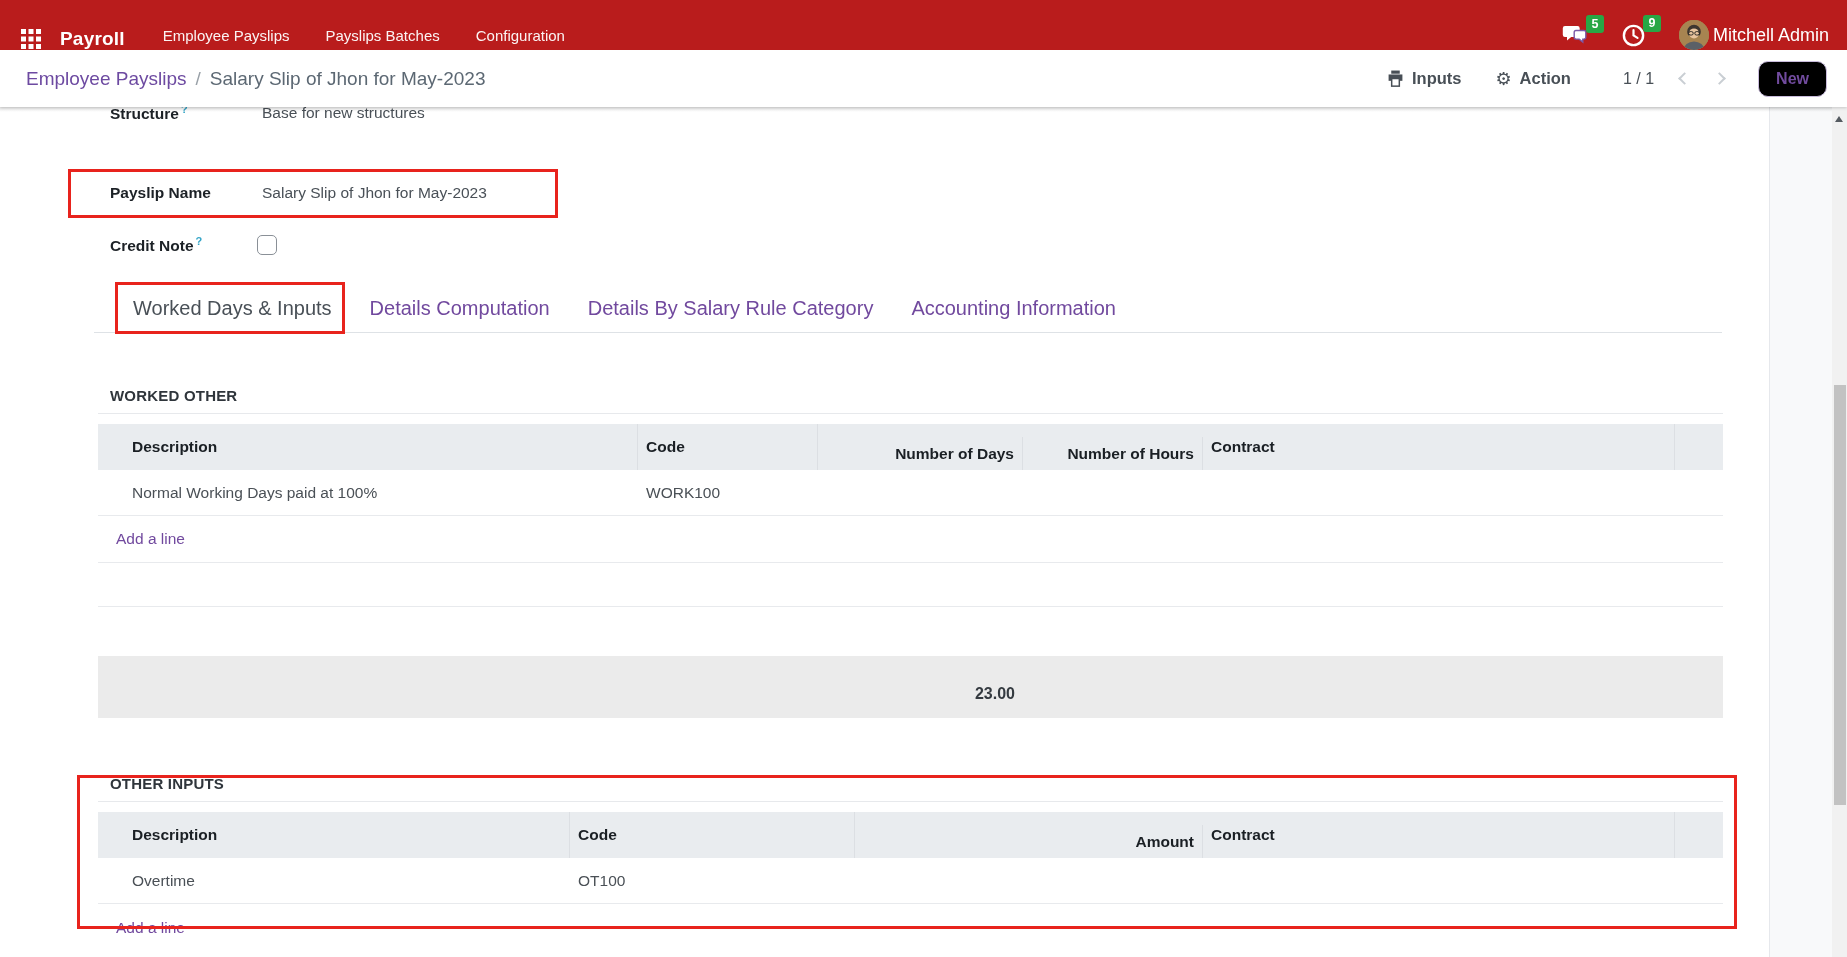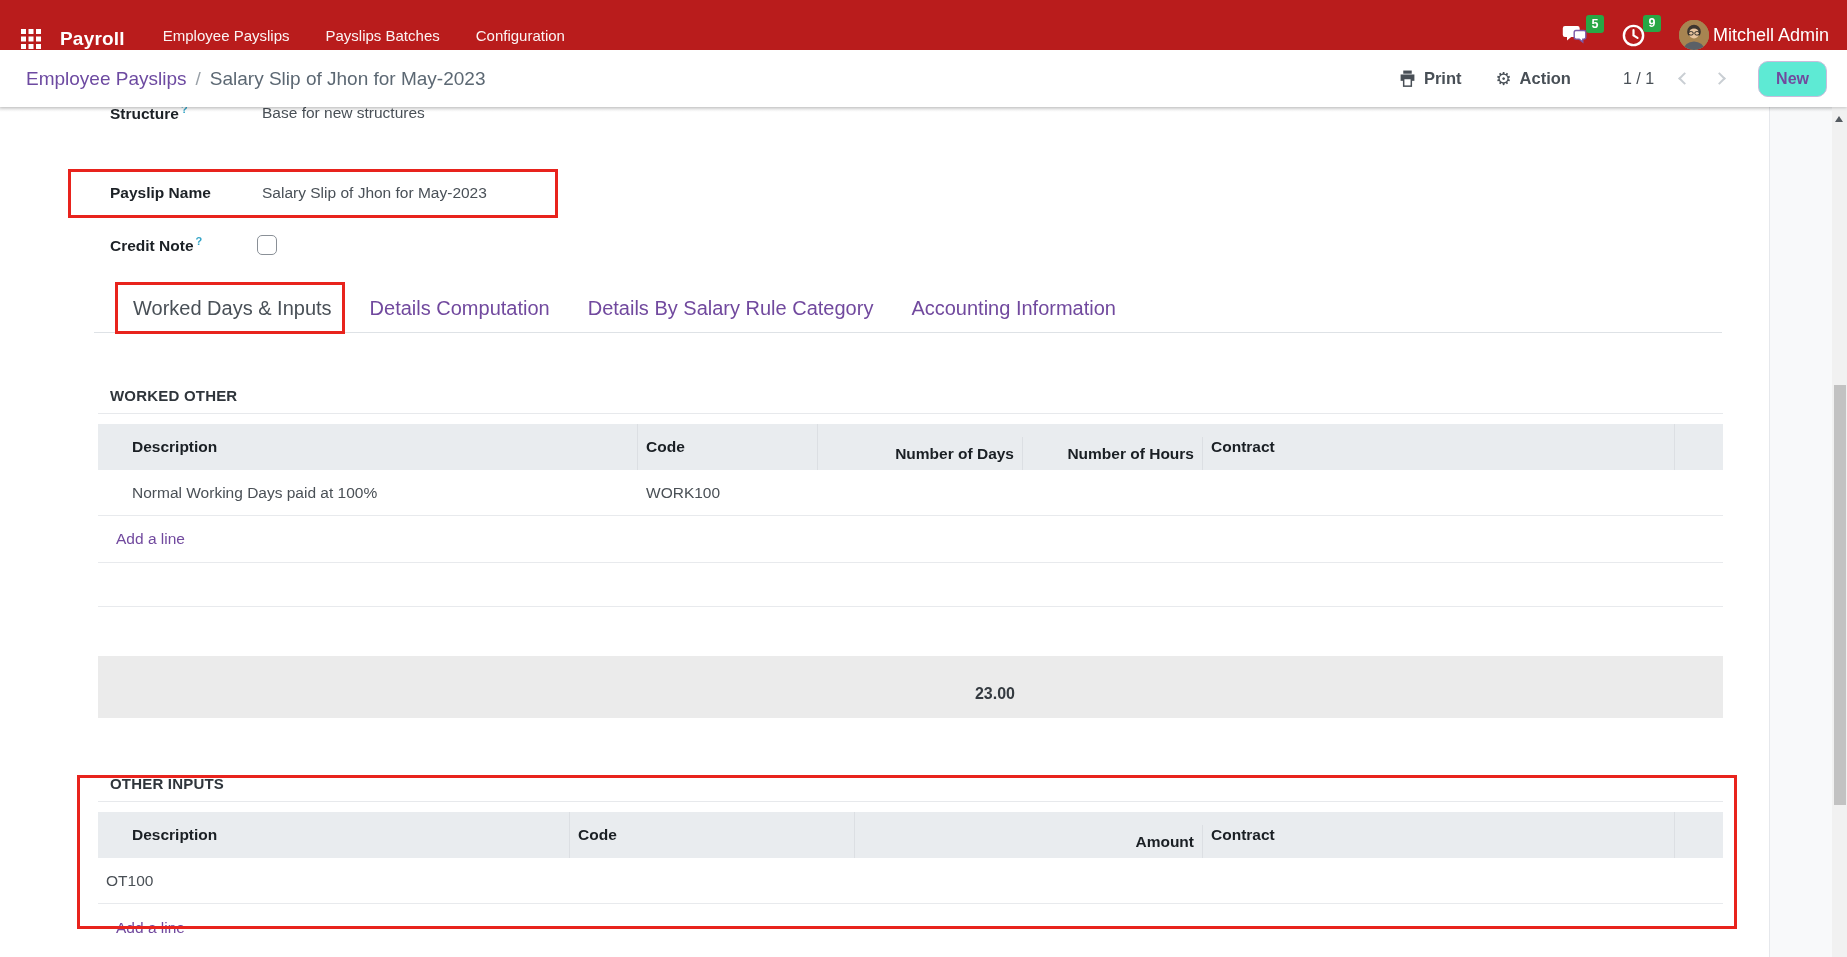--- a/index.html
+++ b/index.html
@@ -29,21 +29,21 @@
   .bc-current { color:#5c6873; }
   .cp-right { margin-left:auto; display:flex; align-items:center; }
   .cp-btn { display:flex; align-items:center; gap:8px; font-size:16.5px; font-weight:600; color:#484f56; cursor:pointer; }
   .cp-btn + .cp-btn { margin-left:34px; }
   .gear-glyph { font-size:18px; line-height:1; color:#484f56; }
   .pager { margin-left:52px; font-size:16px; color:#495057; }
   .pager-arrows { display:flex; align-items:center; gap:26px; margin-left:26px; }
   .chev { width:9px; height:9px; border-left:2.5px solid #c9ced3; border-bottom:2.5px solid #c9ced3; cursor:pointer; }
   .chev.left  { transform:rotate(45deg); }
   .chev.right { transform:rotate(225deg); }
-  .btn-new { margin-left:34px; background:#5eead4; border:1px solid #c9bcdc; border-radius:10px; color:#714b9e; font-size:16px; font-weight:600; padding:8px 17px; cursor:pointer; font-family:inherit; }
+  .btn-new { margin-left:34px; background:#000000; border:1px solid #c9bcdc; border-radius:10px; color:#714b9e; font-size:16px; font-weight:600; padding:8px 17px; cursor:pointer; font-family:inherit; }
 
   
   .main { position:absolute; top:107px; left:0; right:0; bottom:0; overflow:hidden; }
   .main::before { content:""; position:absolute; top:0; left:0; right:15px; height:5px; background:linear-gradient(rgba(0,0,0,.10), transparent); z-index:6; pointer-events:none; }
   .sheet { position:absolute; top:0; left:0; width:1770px; min-height:100%; background:#fff; border-right:1px solid #e6e8ec; }
 
   .form-area { padding-left:110px; }
   .o-row { display:flex; align-items:center; }
   .row-structure { height:36px; margin-top:-12px; }
   .row-payslip  { height:40px; margin-top:42px; }
@@ -166,21 +166,21 @@
   </div>
   <div class="cp-right">
     <div class="cp-btn">
       <span>
         <svg width="17" height="17" viewBox="0 0 16 16">
           <path d="M4 0.5h8v3H4z" fill="#484f56"></path>
           <path d="M1.5 4.2h13v6h-13z" fill="#484f56"></path>
           <rect x="4.4" y="8" width="7.2" height="7.2" fill="#ffffff" stroke="#484f56" stroke-width="1.4"></rect>
         </svg>
       </span>
-      <span>Print</span>
+      <span>Inputs</span>
     </div>
     <div class="cp-btn">
       <span class="gear-glyph">⚙︎</span>
       <span>Action</span>
     </div>
     <span class="pager">1 / 1</span>
     <div class="pager-arrows">
       <div class="chev left"></div>
       <div class="chev right"></div>
     </div>
@@ -249,20 +249,21 @@
       <div class="section-title st-2">OTHER INPUTS</div>
       <hr class="section-hr">
       <div class="tbl-header">
         <div class="cell first o-desc">Description</div>
         <div class="cell o-code">Code</div>
         <div class="cell num o-amount">Amount</div>
         <div class="cell o-contract">Contract</div>
         <div class="cell o-del"></div>
       </div>
       <div class="tbl-row">
+        <div class="cell first o-desc">Overtime</div>
         <div class="cell o-code">OT100</div>
         <div class="cell num o-amount">600.00</div>
 
       </div>
       <div class="add-line-row last">
         <span class="add-line">Add a line</span>
       </div>
     </div>
 
   </div>

